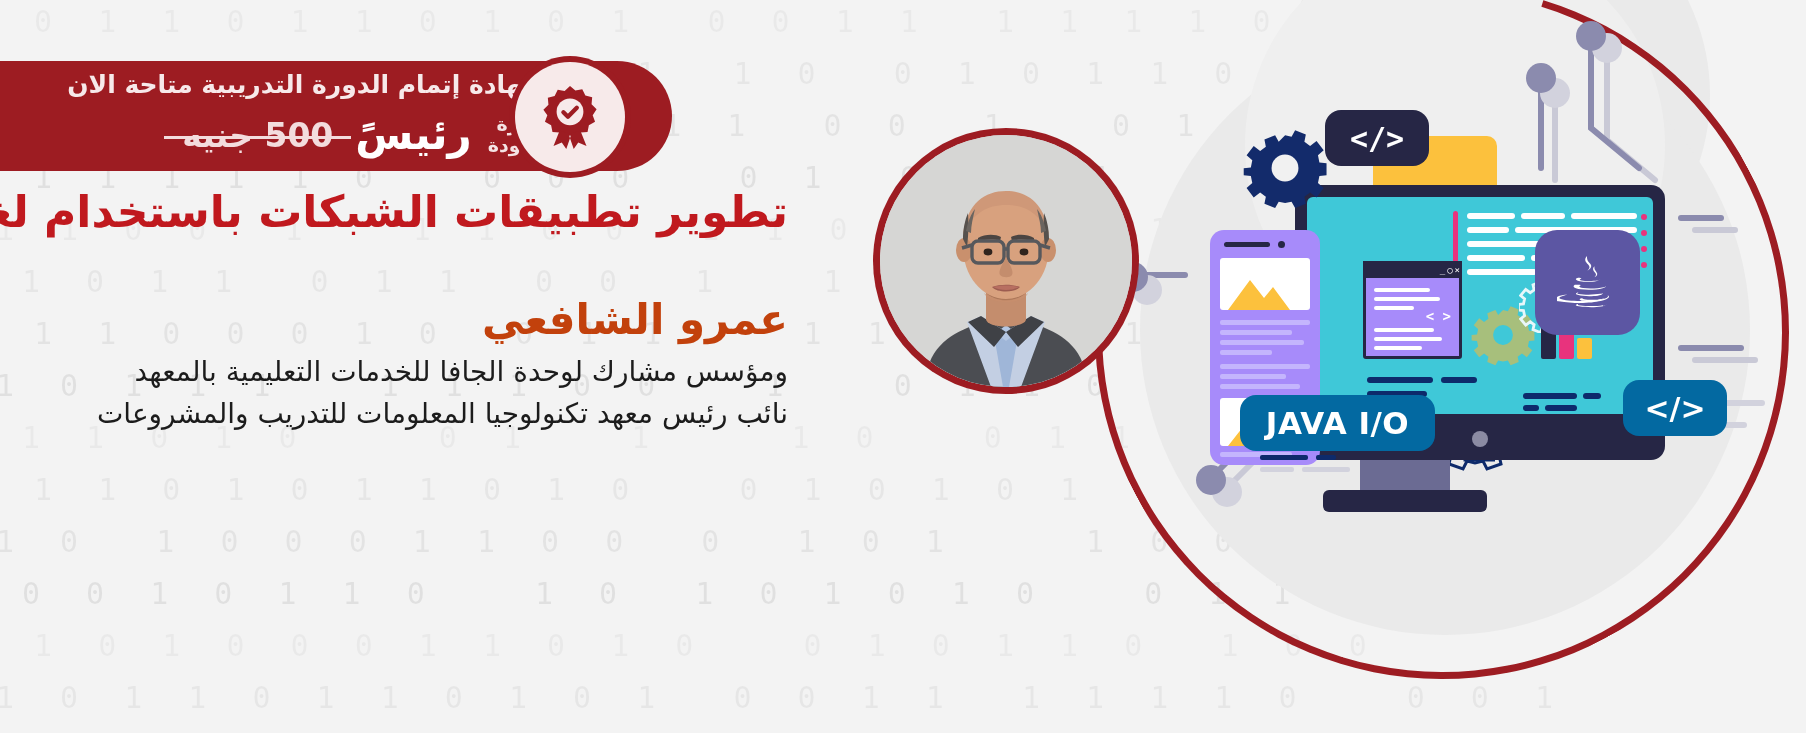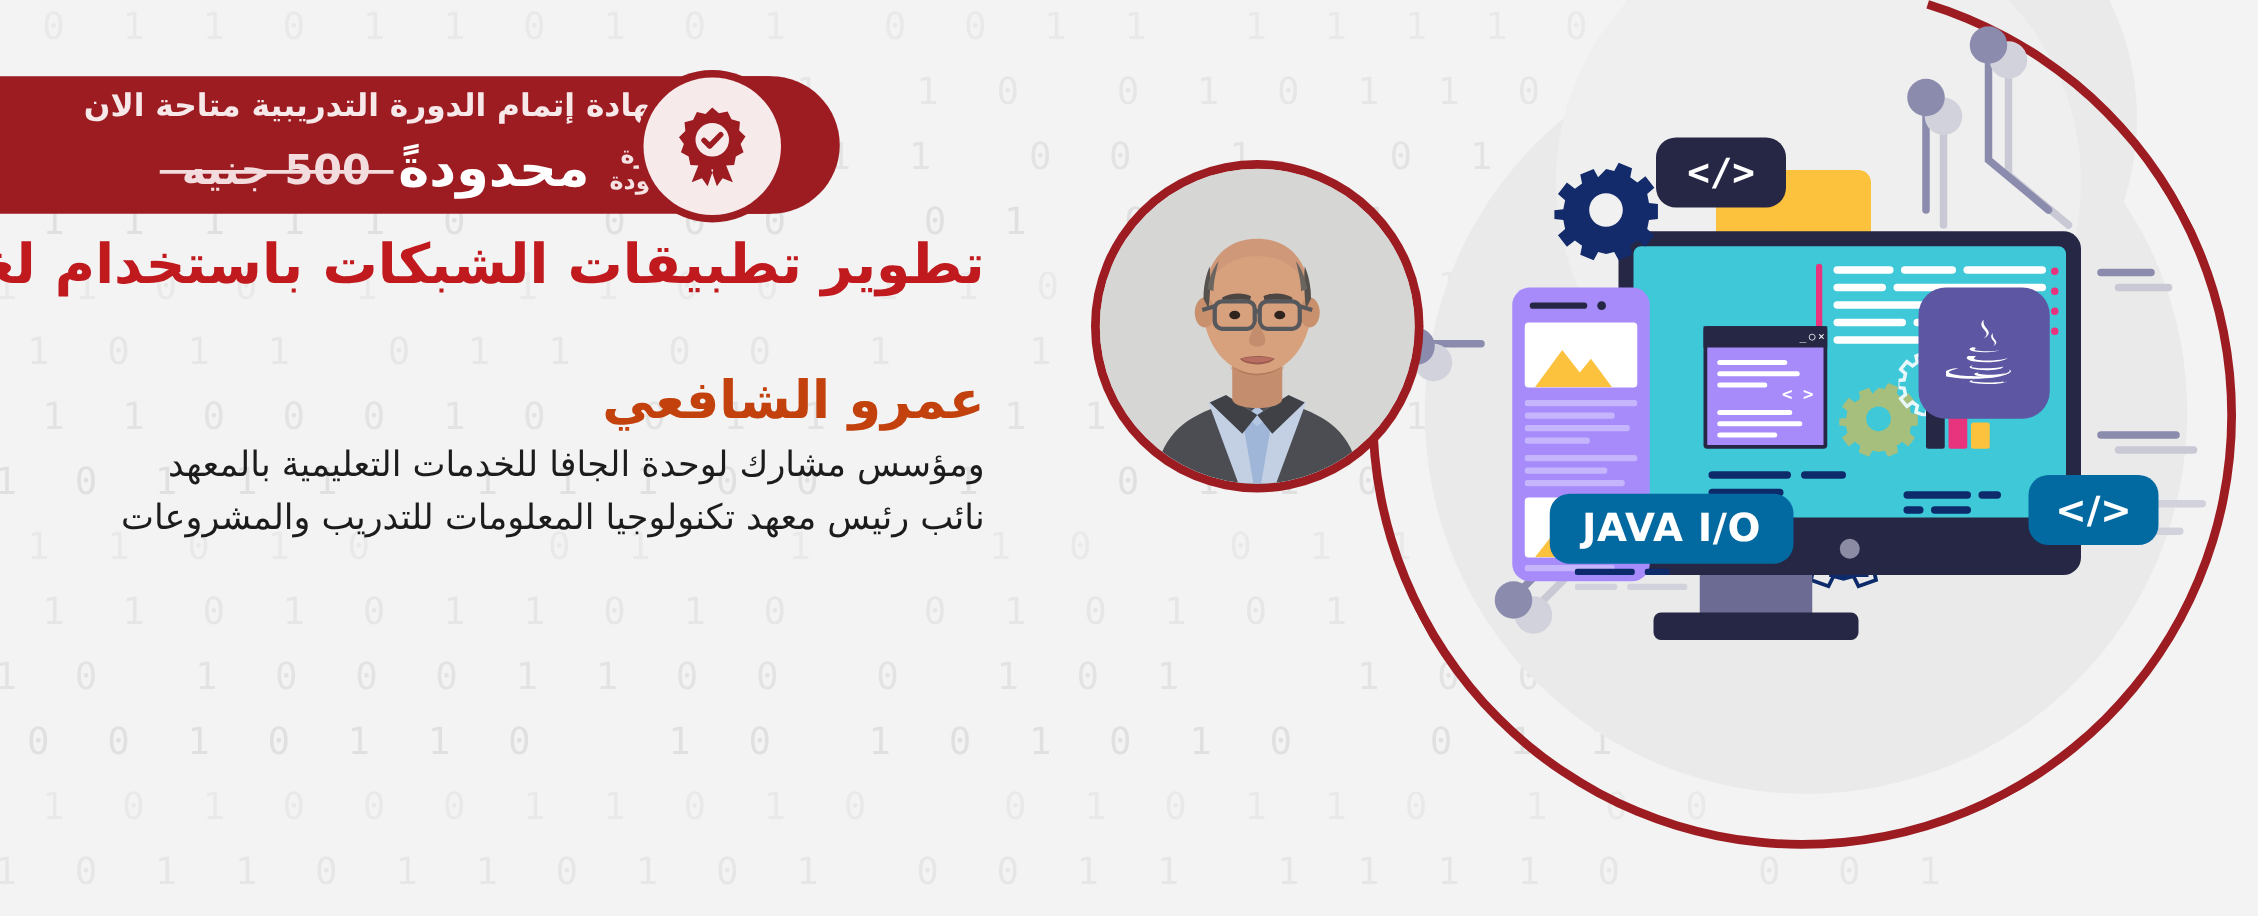--- a/index.html
+++ b/index.html
@@ -259,21 +259,21 @@
     </div>
 
   <div class="promo-ribbon">
     <div class="cap"></div>
     <div class="promo-line1">شهادة إتمام الدورة التدريبية متاحة الان</div>
     <div class="promo-line2">
       <span class="limited">
         <span>لفترة</span><br>
         <span>محدودة</span>
       </span>
-      <span class="free-word">محدودةً</span>
+      <span class="free-word">رئيسً</span>
       <span class="price-old">500 جنيه</span>
     </div>
   </div>
 
   <div class="seal-wrap">
     <svg viewBox="0 0 64 64">
       <path fill="#9d1c22" d="M32 2l5.2 4.4 6.7-1.4 3 6.1 6.6 1.8-.6 6.8 4.9 4.8-3.8 5.7 2.3 6.4-6 3.3-1.3 6.7-6.8.4-4.1 5.5L32 49.9l-6.1 2.6-4.1-5.5-6.8-.4-1.3-6.7-6-3.3 2.3-6.4L6.2 25l4.9-4.8-.6-6.8 6.6-1.8 3-6.1 6.7 1.4z"></path>
       <circle cx="32" cy="27" r="13" fill="#f7eaea"></circle>
       <path d="M25.6 27.4l4.4 4.4 8.6-8.8" stroke="#9d1c22" stroke-width="4.2" fill="none" stroke-linecap="round" stroke-linejoin="round"></path>
       <path fill="#9d1c22" d="M22 45l-6 15 8-3.2 4.4 6.2 5-14.6zM42 45l6 15-8-3.2-4.4 6.2-5-14.6z"></path>

